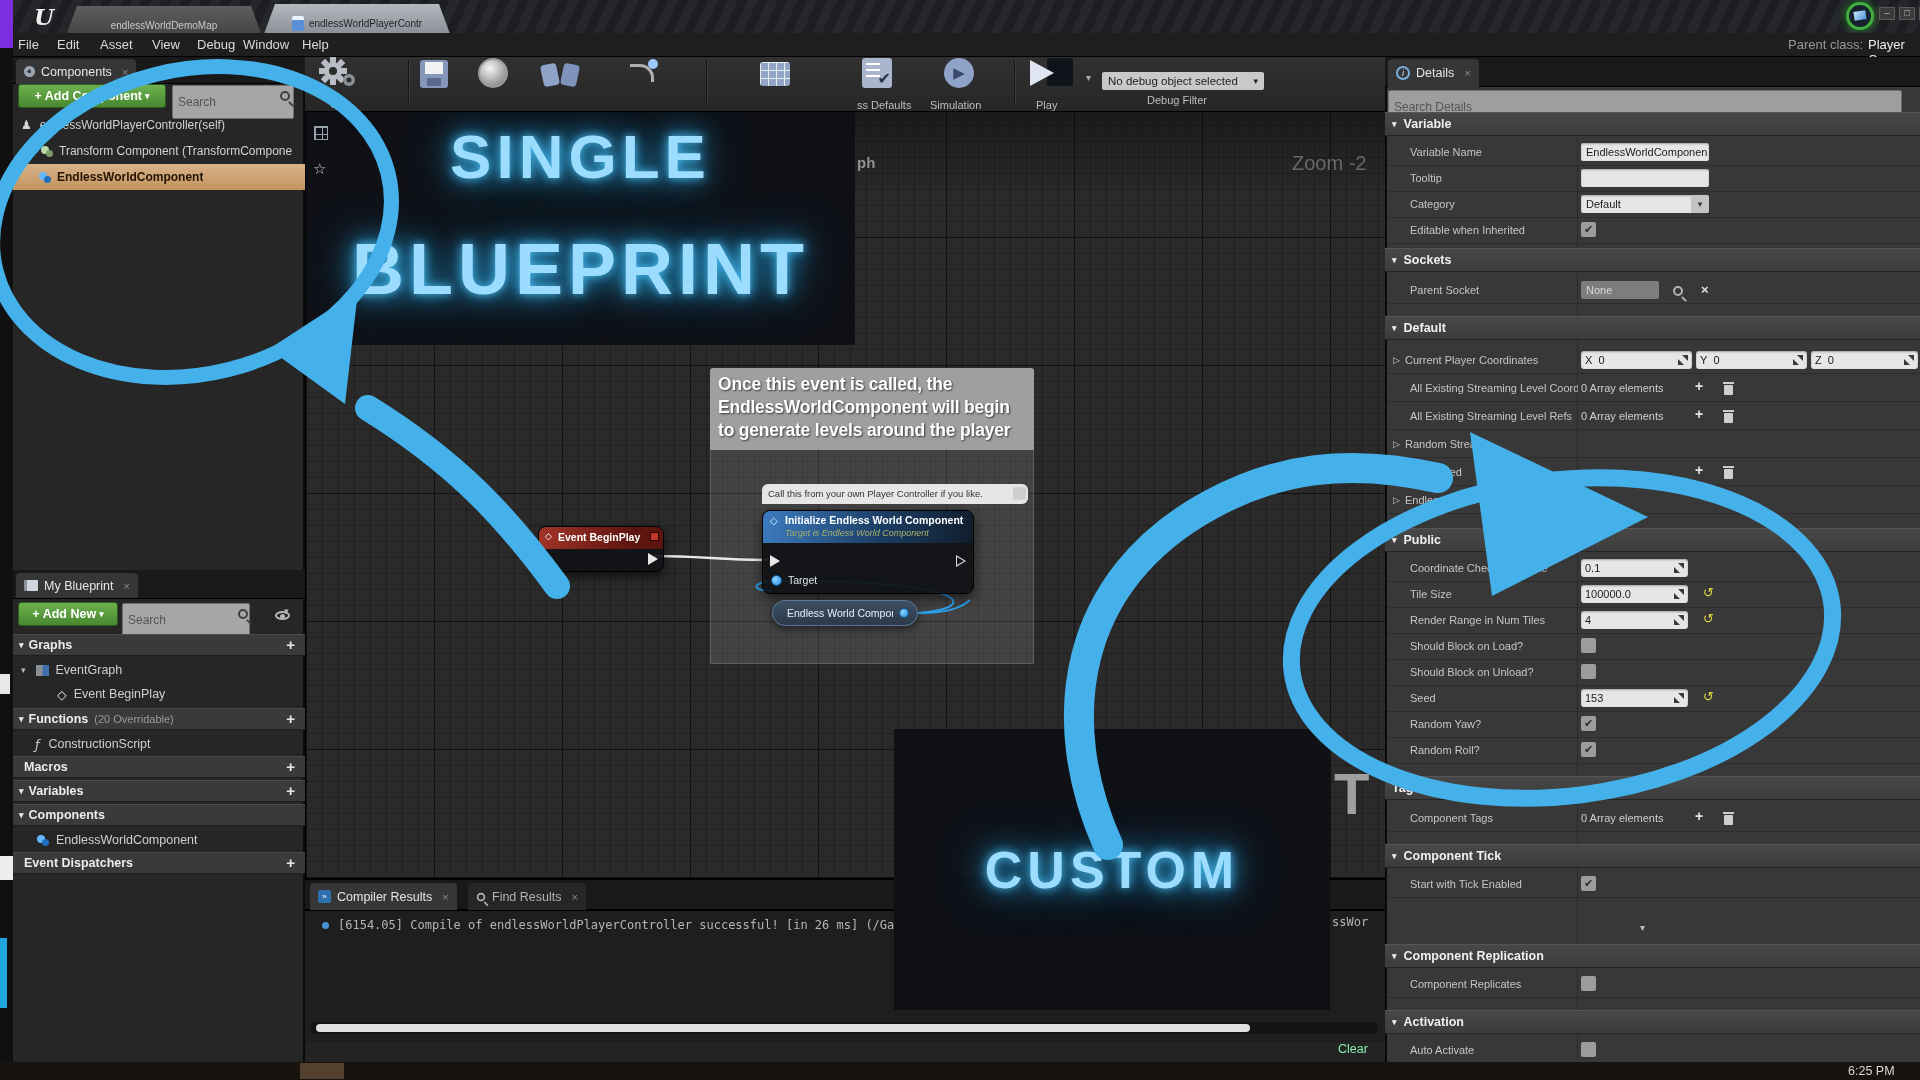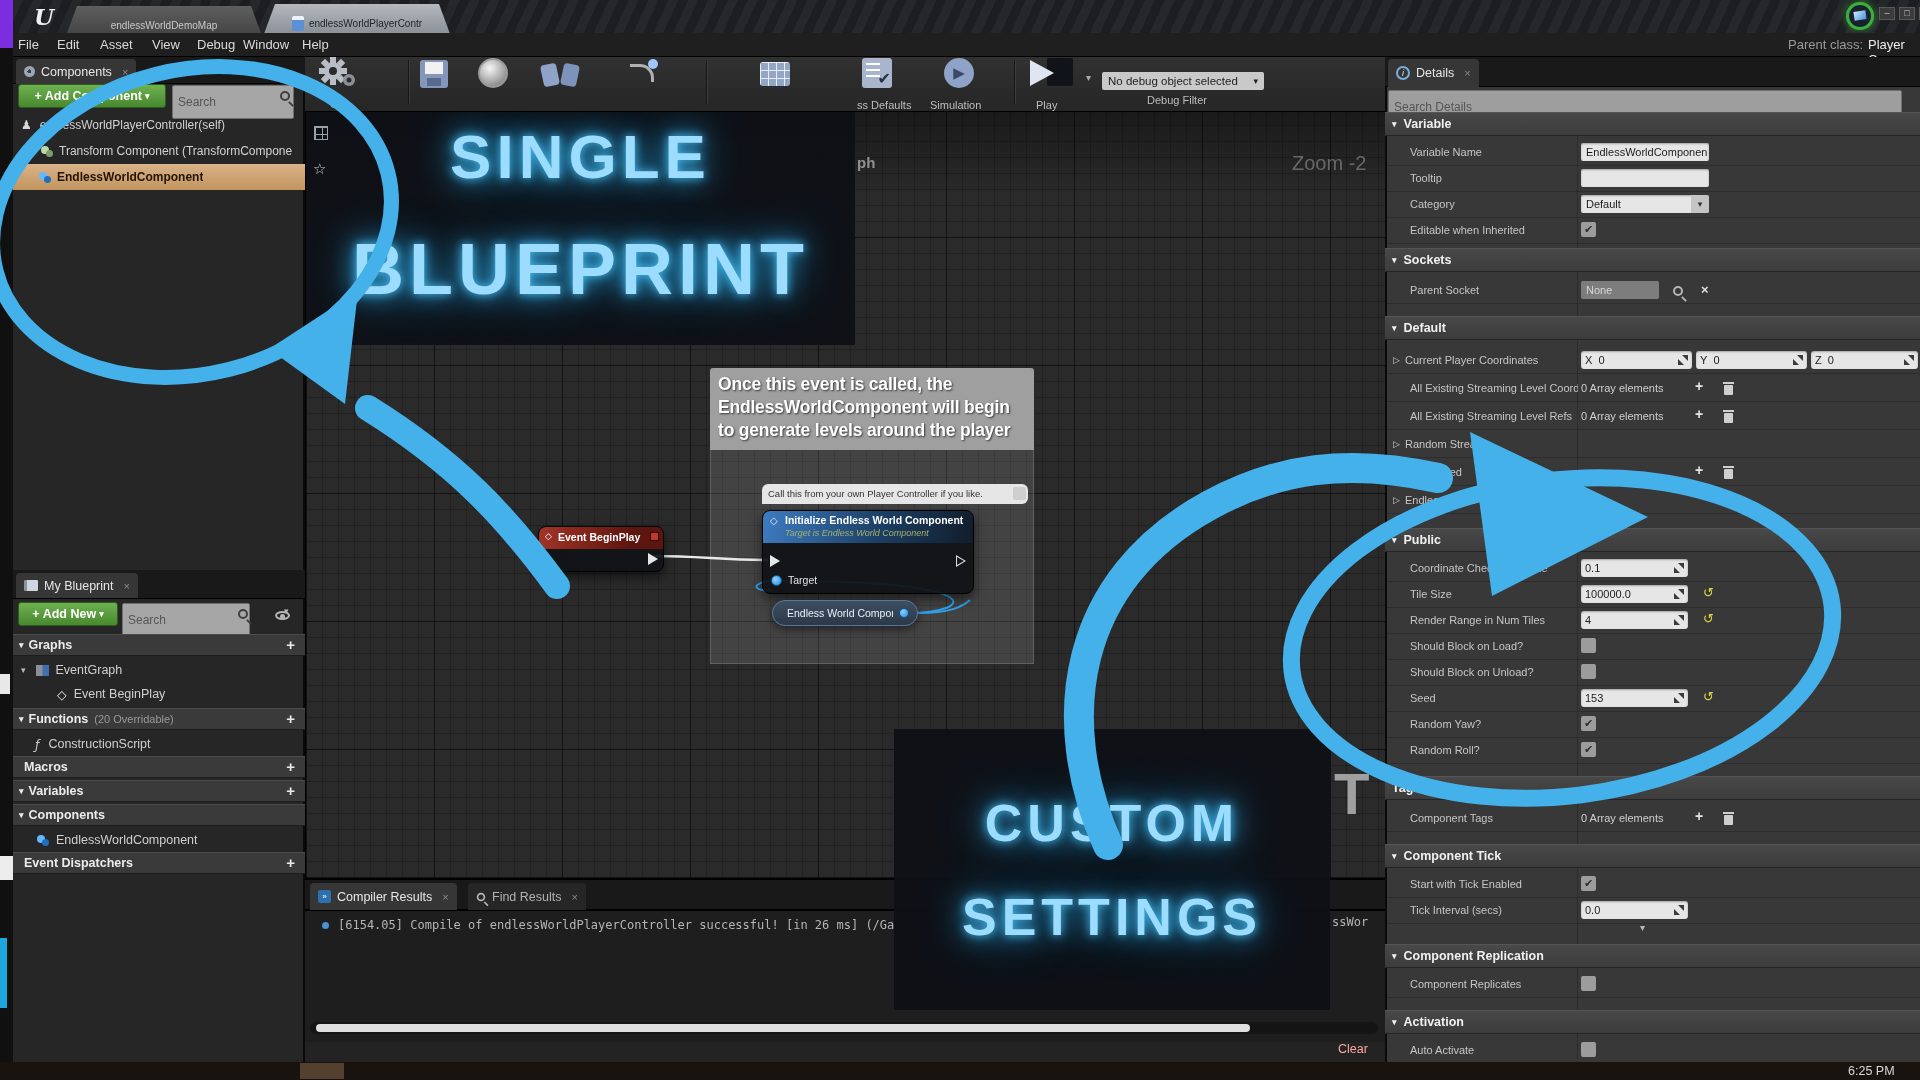--- a/index.html
+++ b/index.html
@@ -395,21 +395,21 @@
         <span class="tabx">×</span>
       </div>
     </div>
     <div class="abs" style="left:0;top:30px;width:1080px;height:132px;background:#1e1e1e;border-top:1px solid #000">
       <span style="position:absolute;left:17px;top:11px;width:7px;height:7px;border-radius:50%;background:#4b8fd4"></span>
       <span class="mono" style="position:absolute;left:33px;top:7px;font-size:12px;color:#b5b5b5;white-space:nowrap">[6154.05] Compile of endlessWorldPlayerController successful! [in 26 ms] (/Ga</span>
     </div>
     <div class="abs" style="left:5px;top:142px;width:1068px;height:12px;background:#141414;border-radius:6px">
       <div style="position:absolute;left:6px;top:2px;width:934px;height:8px;background:#e0e0e0;border-radius:4px"></div>
     </div>
-    <span class="abs" style="left:1033px;top:162px;font-size:12.5px;color:#fca5a5">Clear</span>
+    <span class="abs" style="left:1033px;top:162px;font-size:12.5px;color:#86efac">Clear</span>
   </div>
   <span class="mono abs" style="left:1332px;top:915px;font-size:12px;color:#b5b5b5;z-index:41">ssWor</span>
 
   
   <div class="abs dpanel"></div>
   <div class="abs tabstrip" style="left:1385px;top:57px;width:535px;height:30px">
     <div class="ptab" style="left:3px;top:2px;height:28px">
       <span style="width:14px;height:14px;border-radius:50%;border:2px solid #79aede;color:#cfe3ff;font-size:9px;line-height:10px;text-align:center;font-style:italic"><span>i</span></span>
       <span>Details</span>
       <span class="tabx">×</span>
@@ -564,27 +564,20 @@
   </div>
 
   <div class="dhdr" style="top:844px">
     <span style="font-size:9px">▾</span>
     <span>Component Tick</span>
   </div>
   <div class="drow" style="top:872px">
     <span class="dlbl">Start with Tick Enabled</span>
     <div class="cb"><span>✔</span></div>
   </div>
-  <div class="drow" style="top:898px">
-    <span class="dlbl">Tick Interval (secs)</span>
-    <div class="spinbox" style="left:196px;width:107px">
-      <span class="spinval">0.0</span>
-        <span class="spinicon"></span>
-    </div>
-  </div>
   <div class="abs" style="left:1640px;top:922px;font-size:10px;color:#b8b8b8;z-index:3"><span>▾</span></div>
 
   <div class="dhdr" style="top:944px">
     <span style="font-size:9px">▾</span>
     <span>Component Replication</span>
   </div>
   <div class="drow" style="top:972px">
     <span class="dlbl">Component Replicates</span>
     <div class="cb"></div>
   </div>
@@ -604,21 +597,20 @@
     <span style="position:absolute;left:1848px;top:2px;font-size:12.5px;color:#d8d8d8">6:25 PM</span>
   </div>
 
   
   <div class="blackbox" style="left:306px;top:85px;width:549px;height:260px;gap:36px">
     <span class="glow" style="font-size:62px">SINGLE</span>
     <span class="glow" style="font-size:72px">BLUEPRINT</span>
   </div>
   <div class="blackbox" style="left:894px;top:729px;width:436px;height:281px;gap:34px">
     <span class="glow" style="font-size:52px">CUSTOM</span>
-    <span class="glow" style="font-size:52px">SETTINGS</span>
   </div>
 
   
   <svg id="anno" width="1920" height="1080" viewBox="0 0 1920 1080">
     <ellipse cx="192" cy="222" rx="202" ry="152" transform="rotate(-14 192 222)" fill="none" stroke="#45b1ea" stroke-width="15"></ellipse>
     <path d="M557,586 C505,515 455,462 368,408" fill="none" stroke="#45b1ea" stroke-width="26" stroke-linecap="round"></path>
     <polygon points="269,349 358,291 345,404" fill="#45b1ea"></polygon>
     <ellipse cx="1562" cy="638" rx="272" ry="158" transform="rotate(-7 1562 638)" fill="none" stroke="#45b1ea" stroke-width="17"></ellipse>
     <path d="M1108,845 C1052,720 1072,580 1210,505 C1278,468 1348,458 1438,478" fill="none" stroke="#45b1ea" stroke-width="30" stroke-linecap="round"></path>
     <polygon points="1648,517 1470,432 1492,596" fill="#45b1ea"></polygon>

